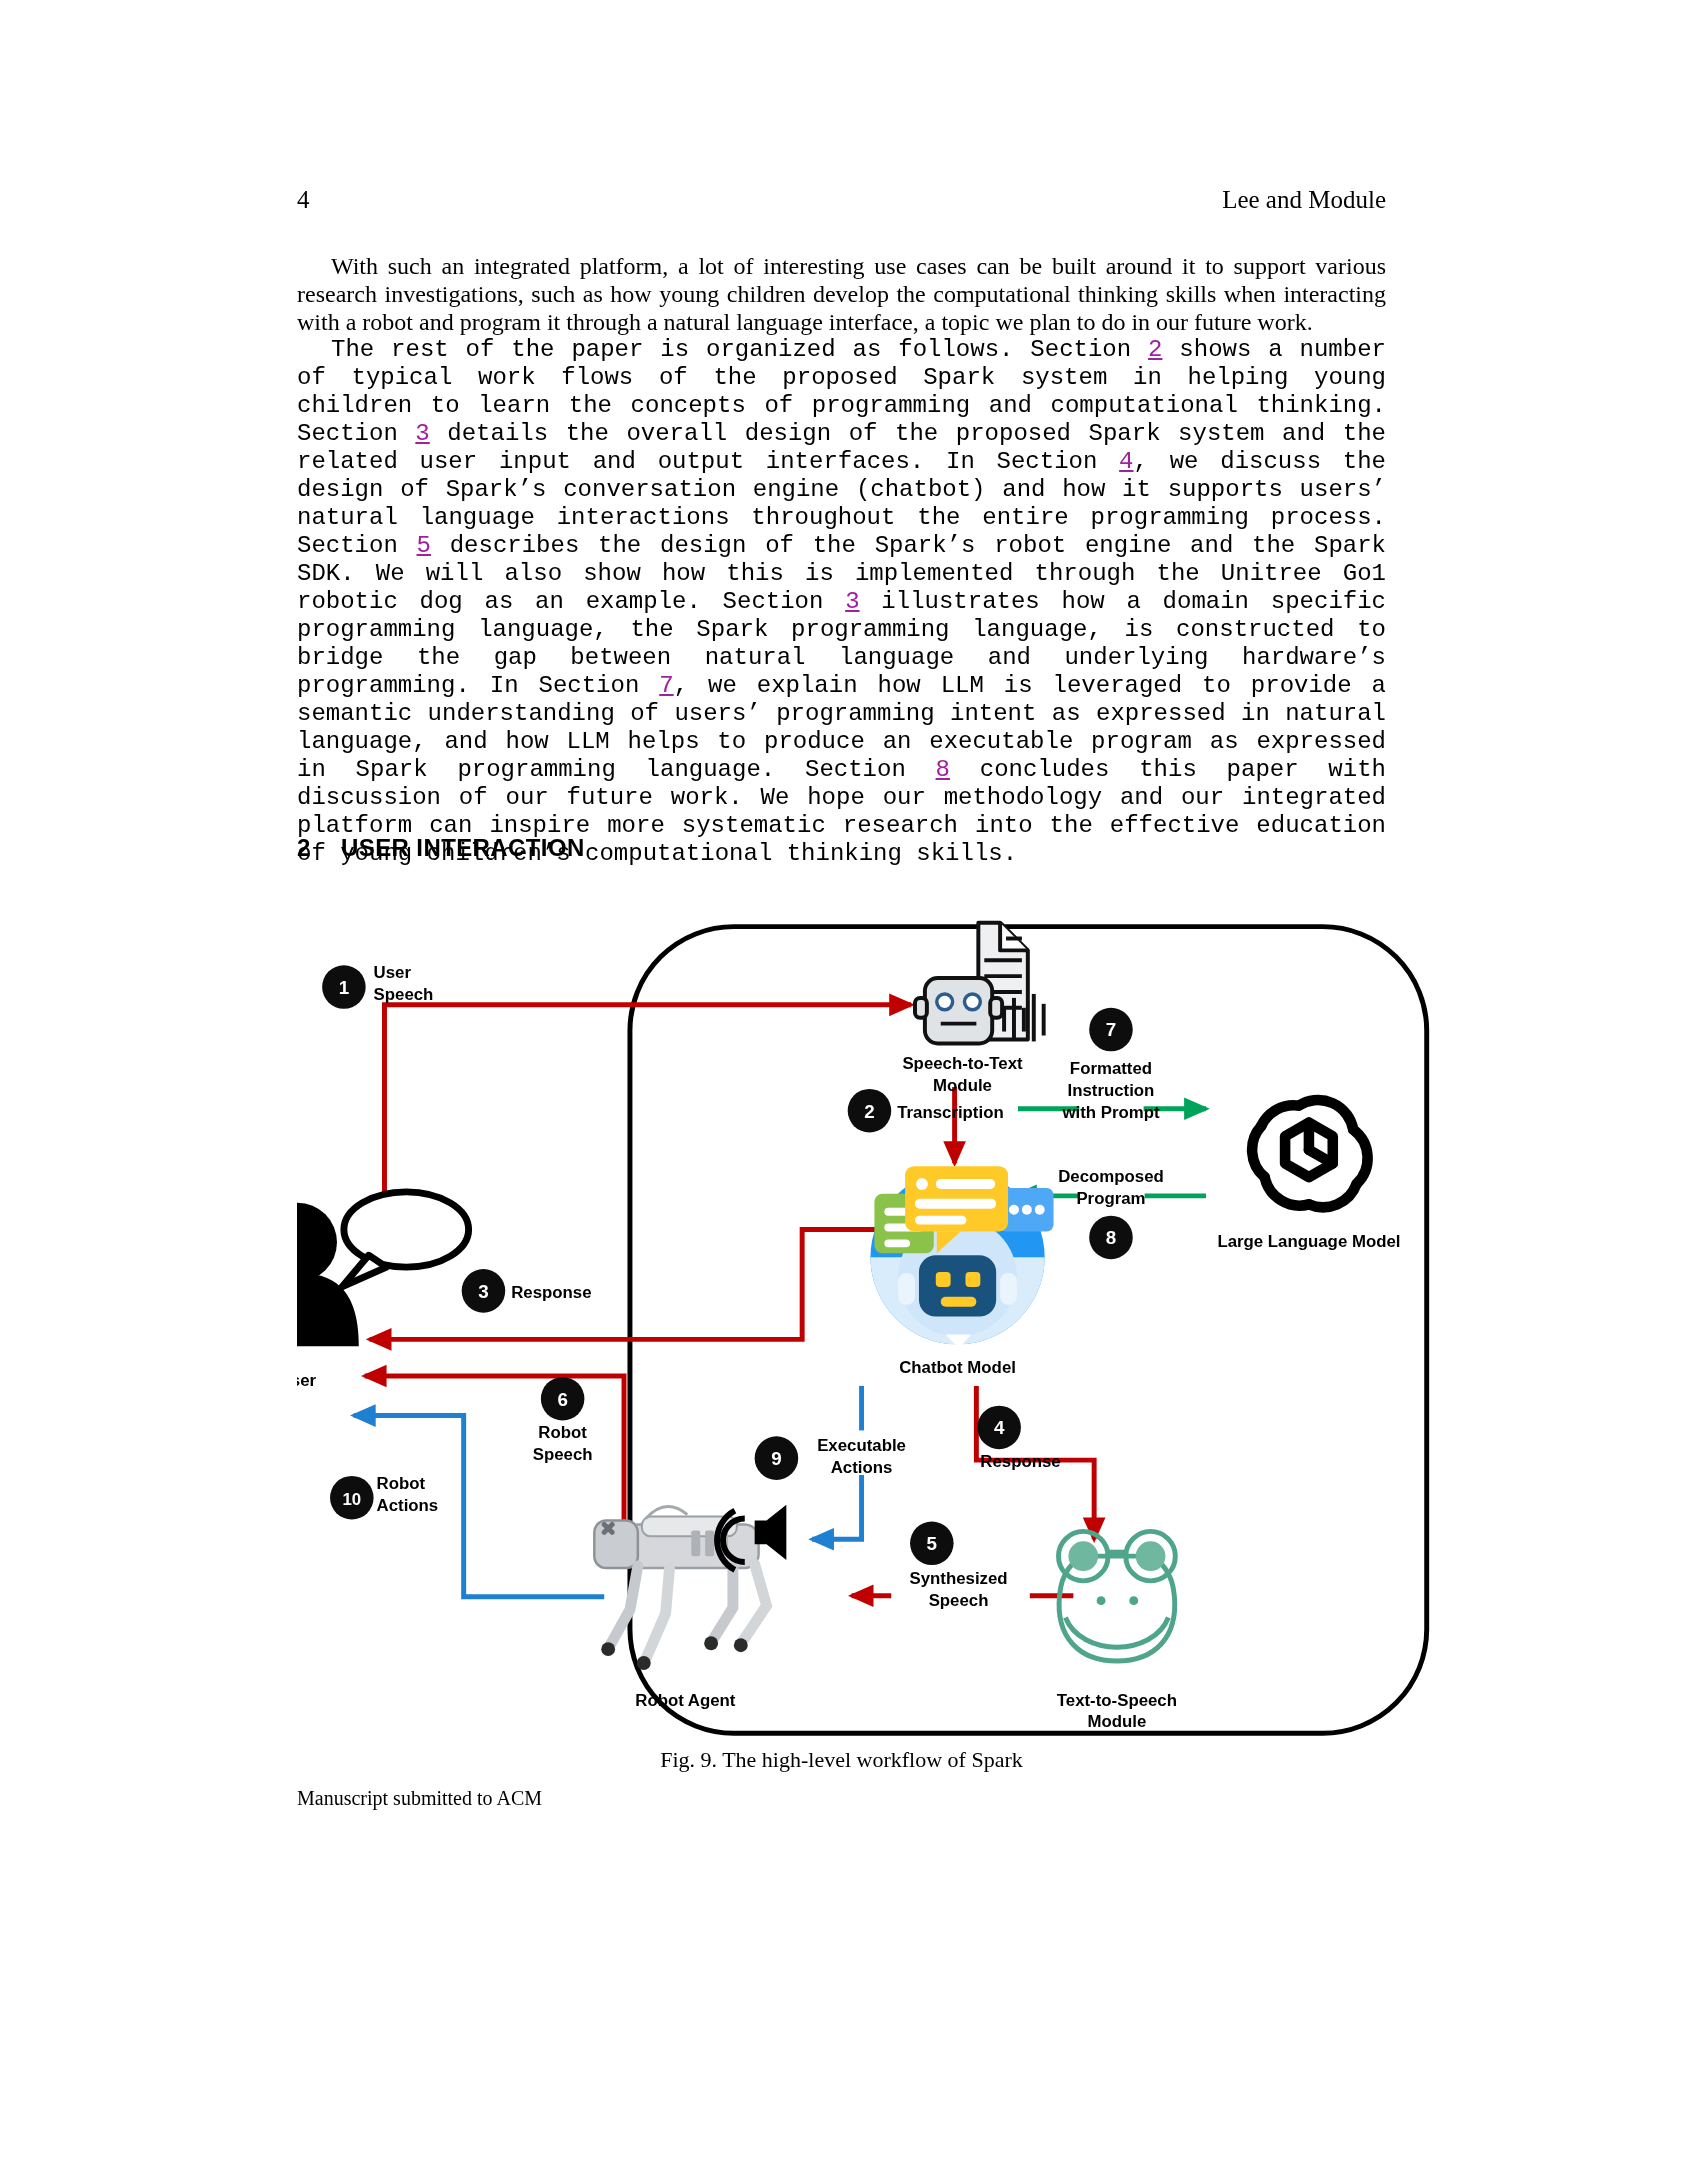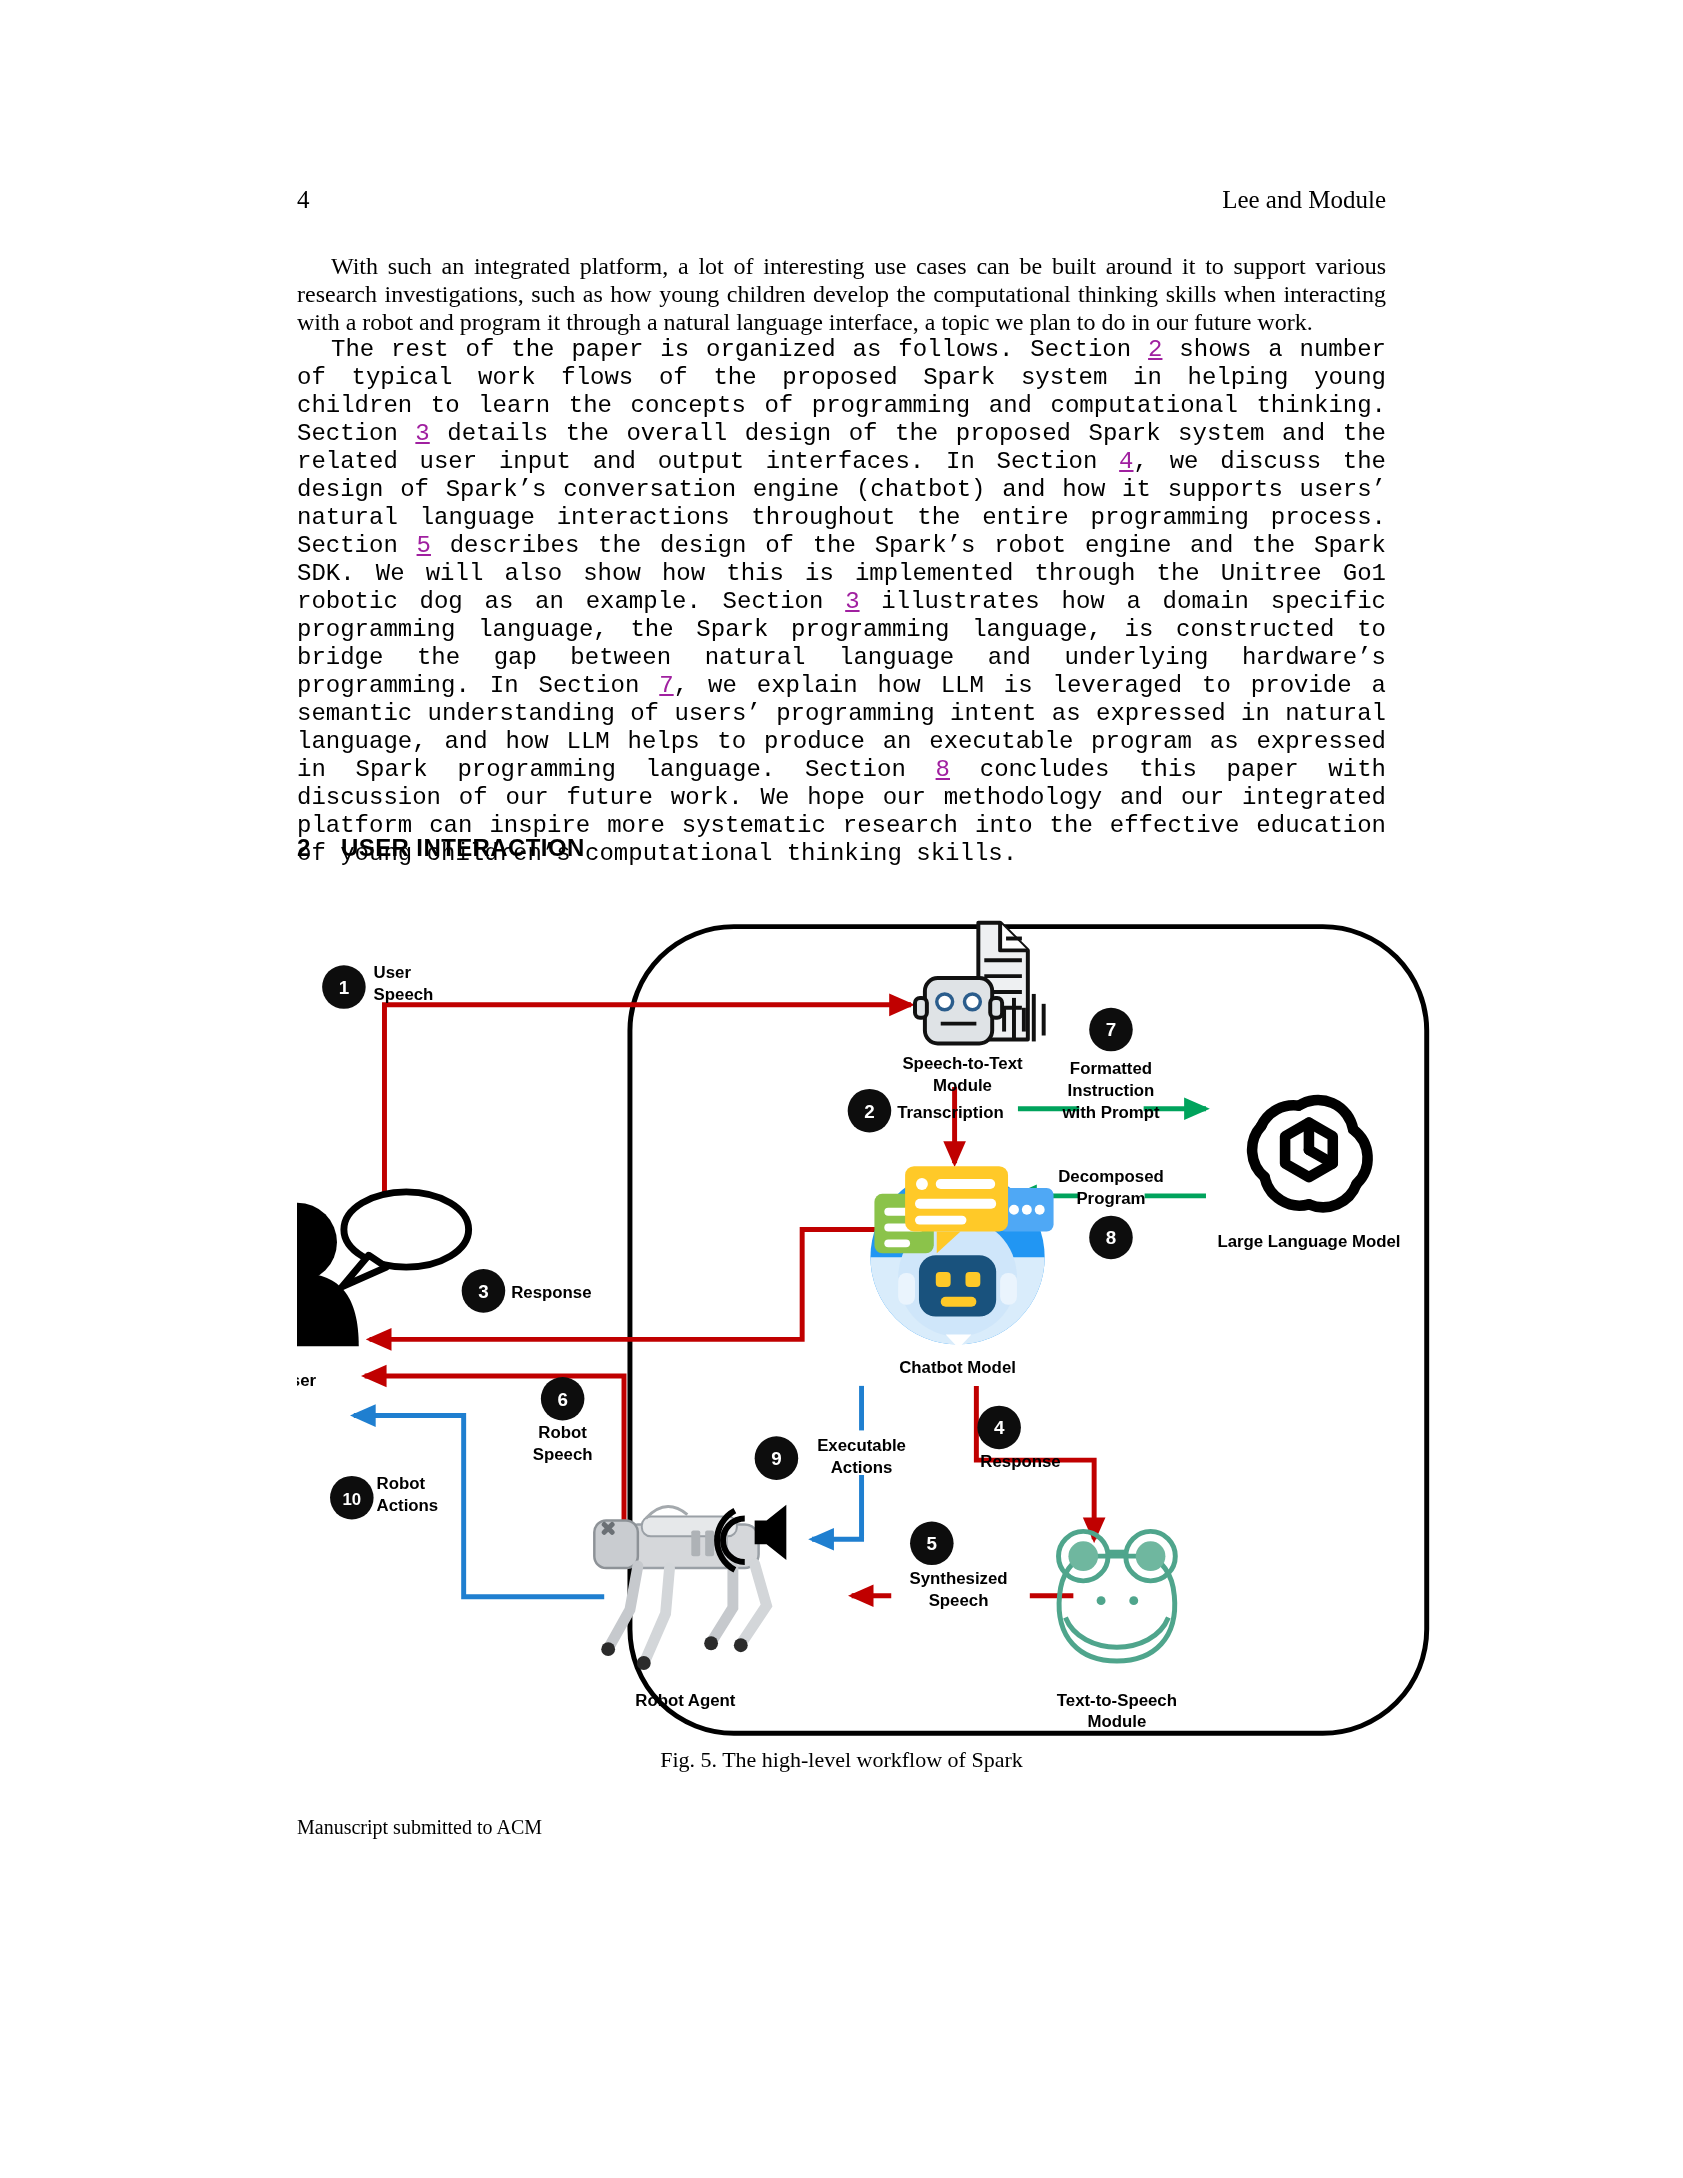--- a/index.html
+++ b/index.html
@@ -38,21 +38,21 @@
   .sec-head .num{display:inline-block;width:44px;}
 
   
   .figure{position:absolute;left:297px;top:891px;width:1119px;height:871px;}
   .figsvg{position:absolute;left:0;top:0;}
 
   .fig-caption{position:absolute;left:297px;top:1747px;width:1089px;
     text-align:center;font-size:22px;font-family:"Liberation Serif", serif;}
 
   .footer{position:absolute;left:297px;top:1787px;
-    font-size:20px;font-family:"Liberation Serif", serif;margin-top:29px;}
+    font-size:20px;font-family:"Liberation Serif", serif;}
 
   
   .dlabel{font-family:"Liberation Sans", sans-serif;font-weight:bold;
     font-size:17px;fill:#000;}
   .dnum{font-family:"Liberation Sans", sans-serif;font-weight:bold;
     font-size:19px;fill:#ffffff;}
   .dnum10{font-size:17px;}
 </style>
 </head>
 <body>
@@ -320,17 +320,17 @@
 
     <g>
       <circle cx="55" cy="613" r="22" fill="#0d0d0d"></circle>
       <text class="dnum dnum10" x="55" y="620" text-anchor="middle">10</text>
     </g>
     <text class="dlabel" x="80" y="604">Robot</text>
     <text class="dlabel" x="80" y="626">Actions</text>
   </svg>
   </div>
 
-  <div class="fig-caption">Fig. 5.   The high-level workflow of Spark</div>
+  <div class="fig-caption">Fig. 9.   The high-level workflow of Spark</div>
   <div class="footer">Manuscript submitted to ACM</div>
 
 </div>
 
 
 </body></html>

